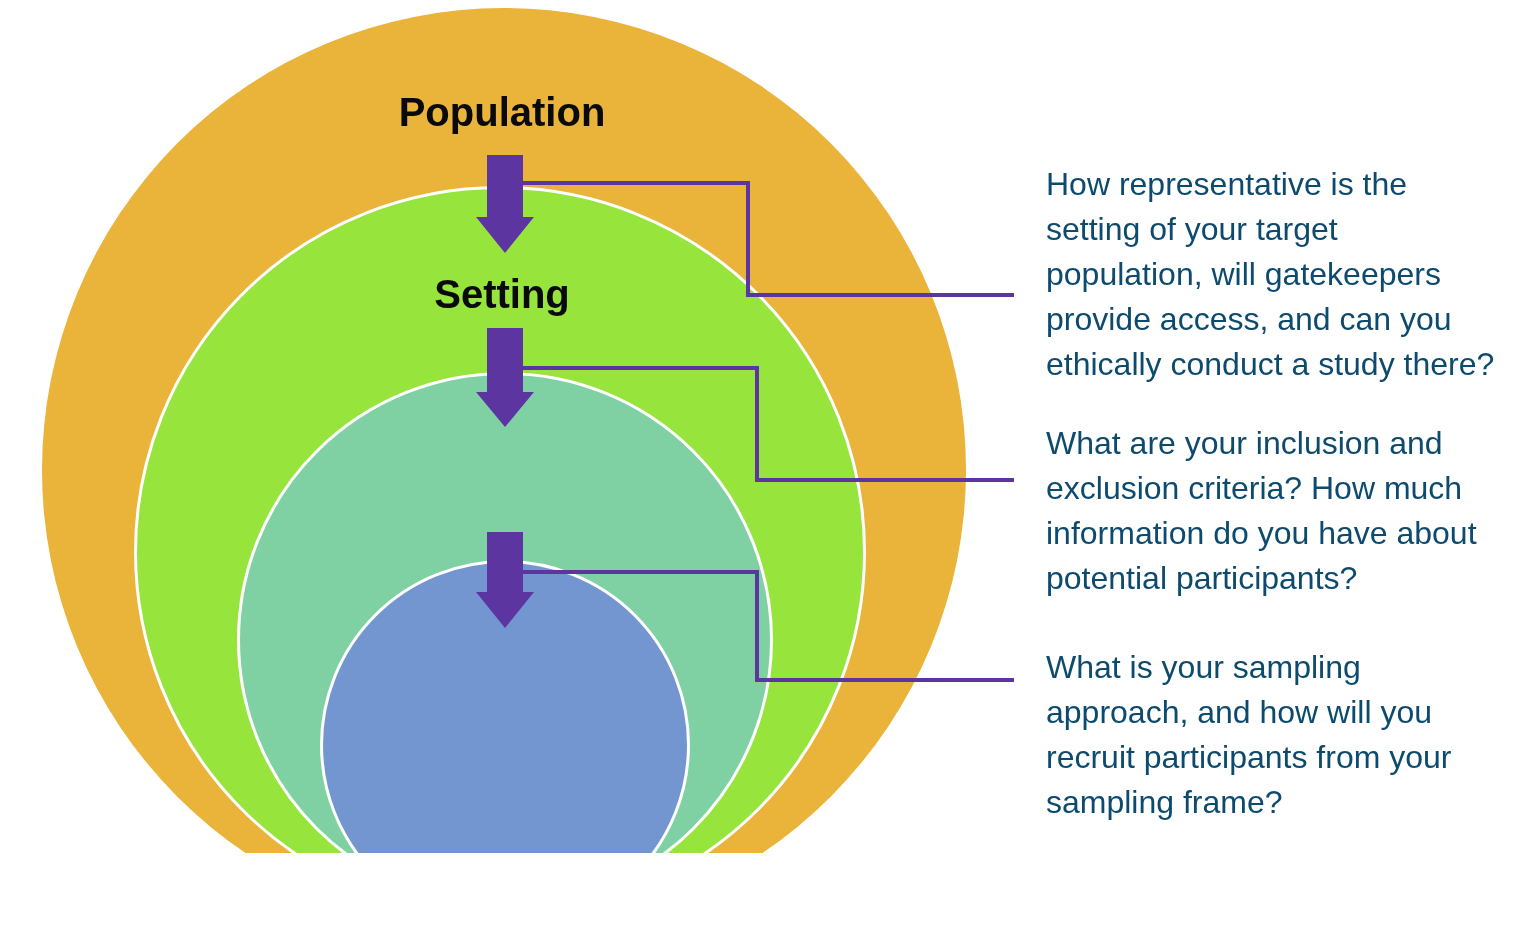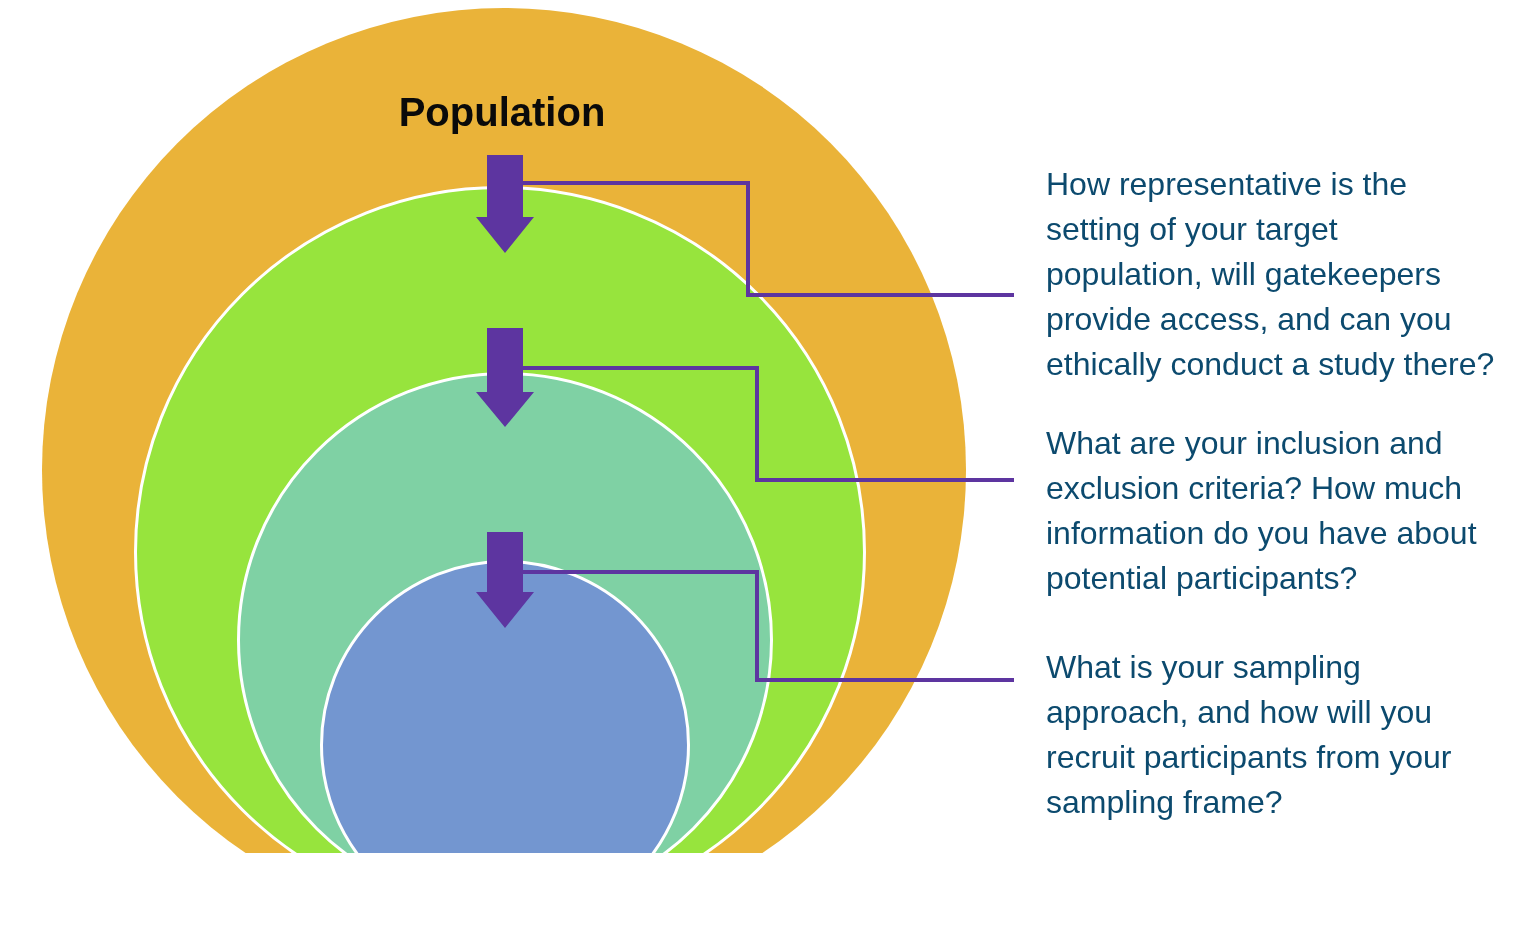--- a/index.html
+++ b/index.html
@@ -96,20 +96,21 @@
     <polyline points="505,572 757,572 757,680 1014,680" fill="none" stroke="#5D35A0" stroke-width="4"></polyline>
 
     <path d="M487,155 L523,155 L523,217 L534,217 L505,253 L476,217 L487,217 Z" fill="#5D35A0"></path>
 
     <path d="M487,328 L523,328 L523,392 L534,392 L505,427 L476,392 L487,392 Z" fill="#5D35A0"></path>
 
     <path d="M487,532 L523,532 L523,592 L534,592 L505,628 L476,592 L487,592 Z" fill="#5D35A0"></path>
   </svg>
 
   <div class="ring-label label-population">Population</div>
+  <div class="ring-label label-setting">Setting</div>
 
   <div class="annotation annotation-1">How representative is the
 setting of your target
 population, will gatekeepers
 provide access, and can you
 ethically conduct a study there?</div>
   <div class="annotation annotation-2">What are your inclusion and
 exclusion criteria? How much
 information do you have about
 potential participants?</div>

